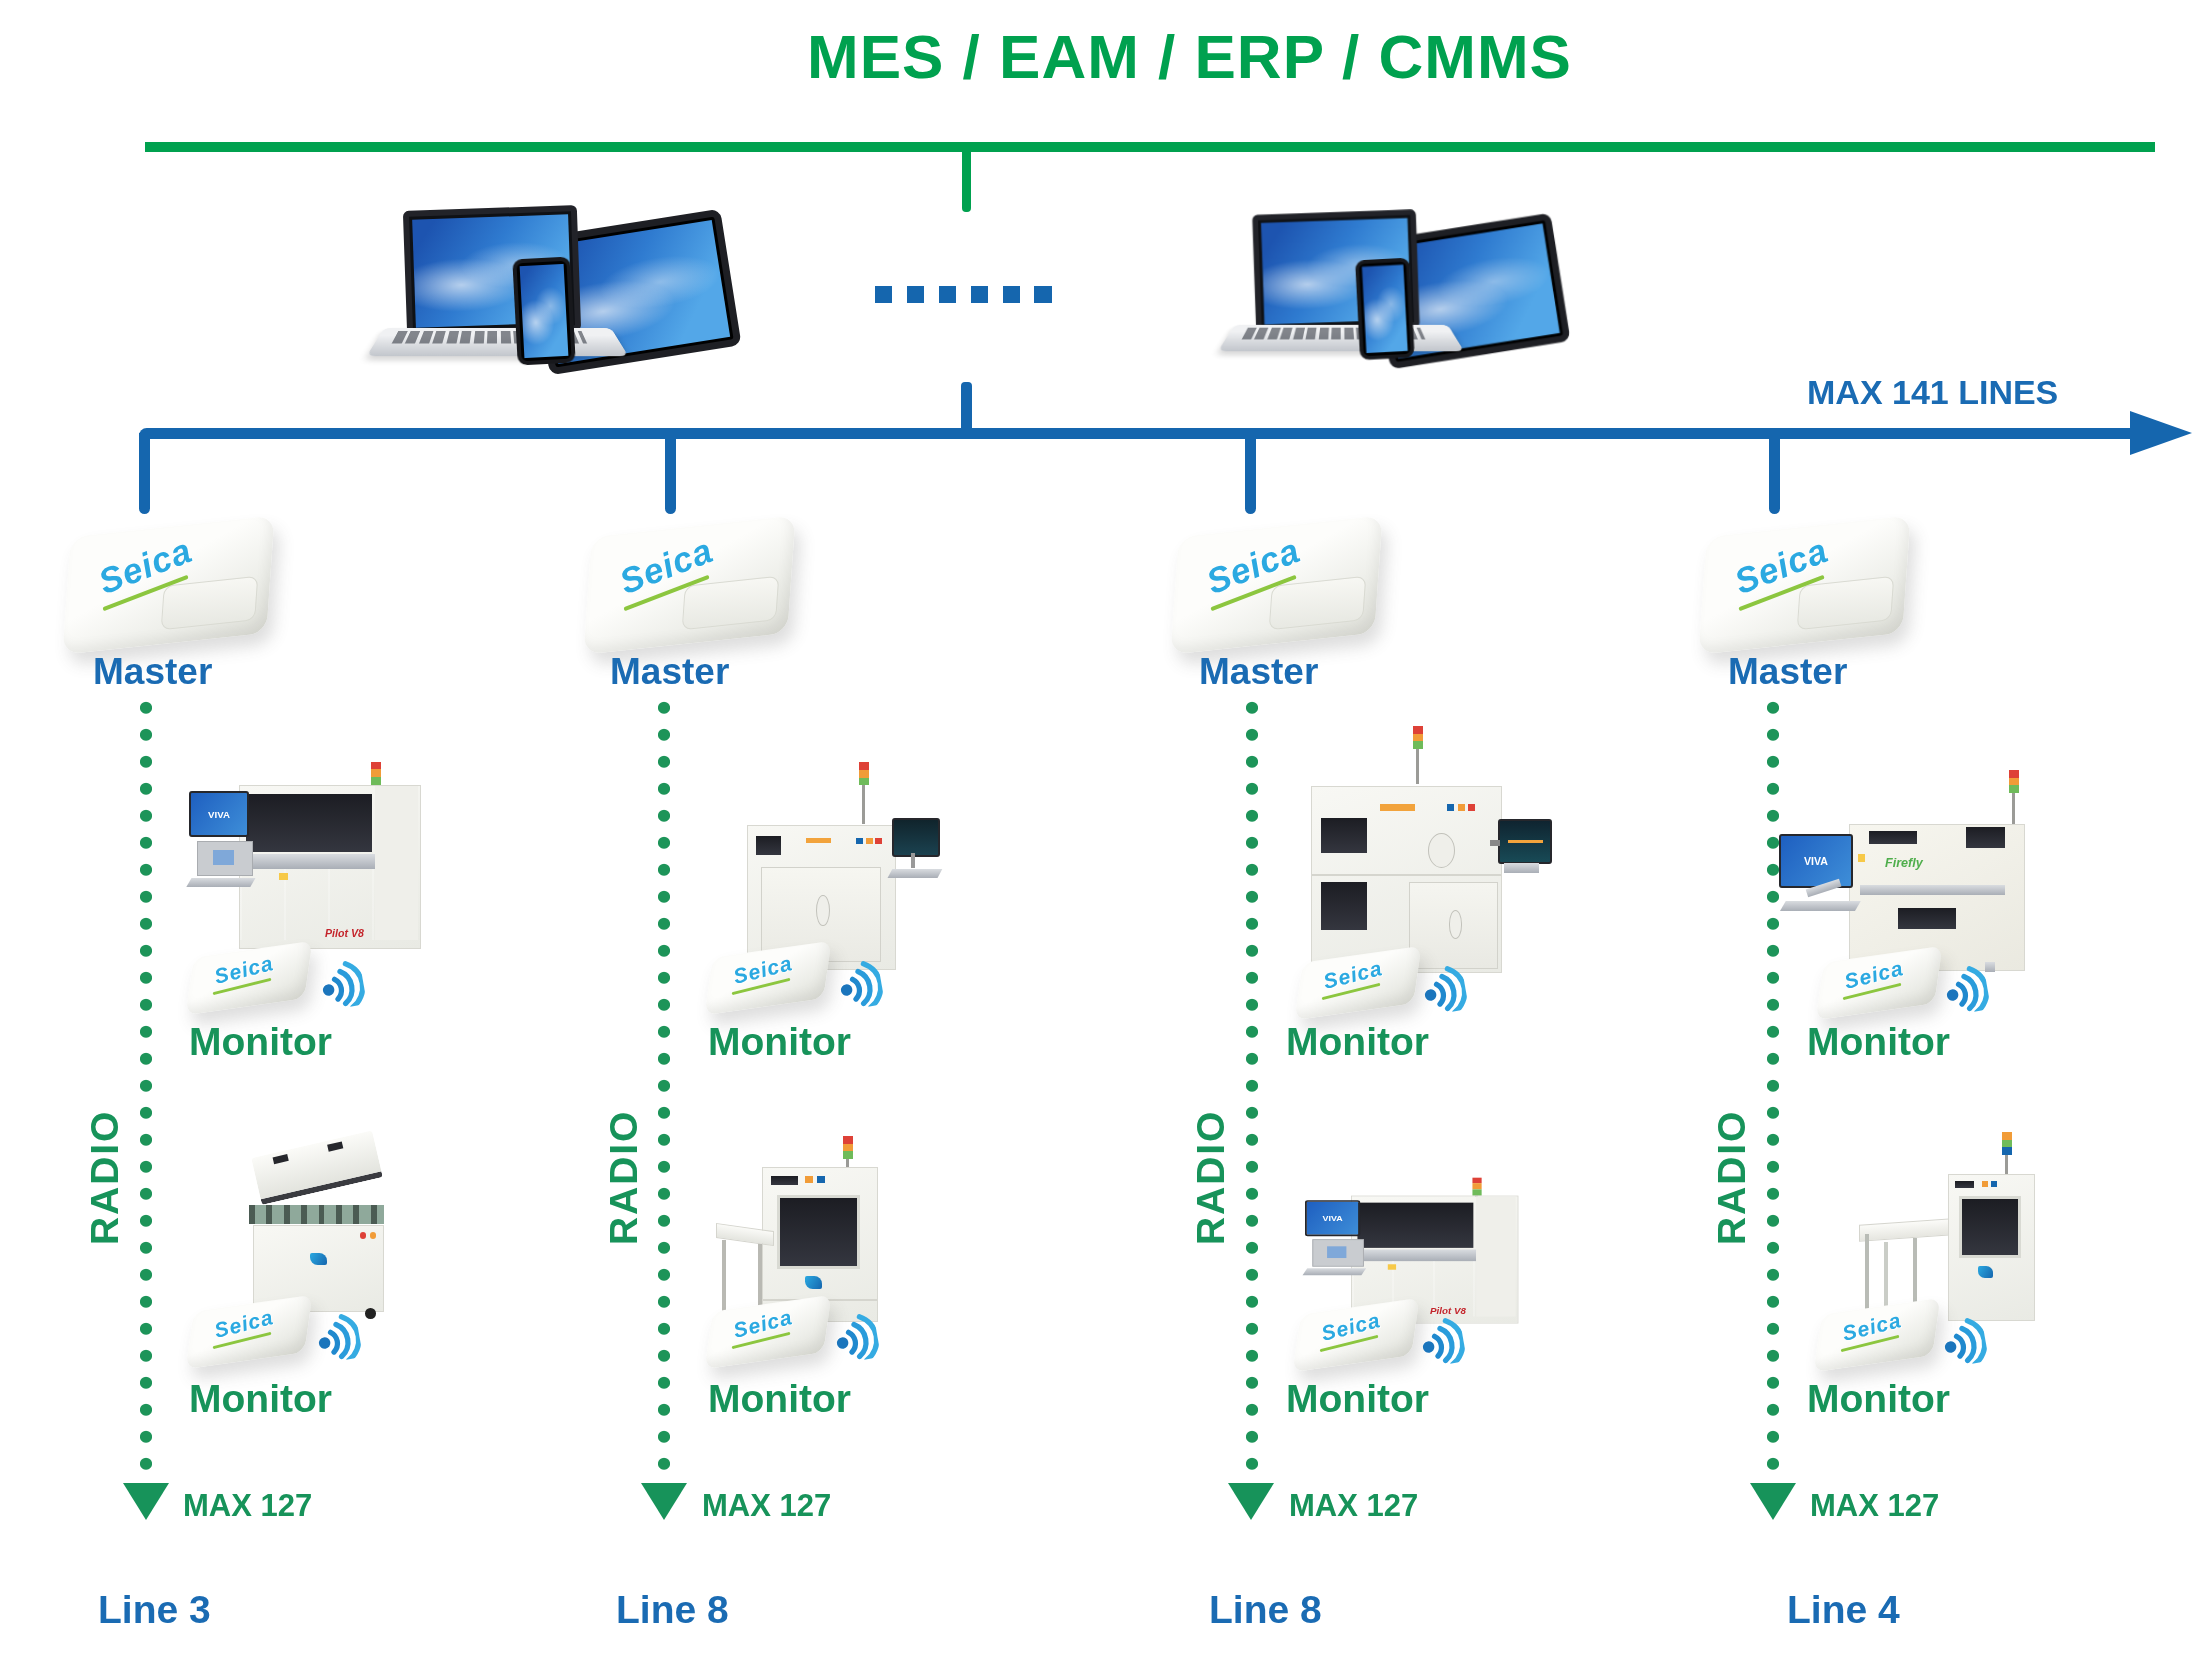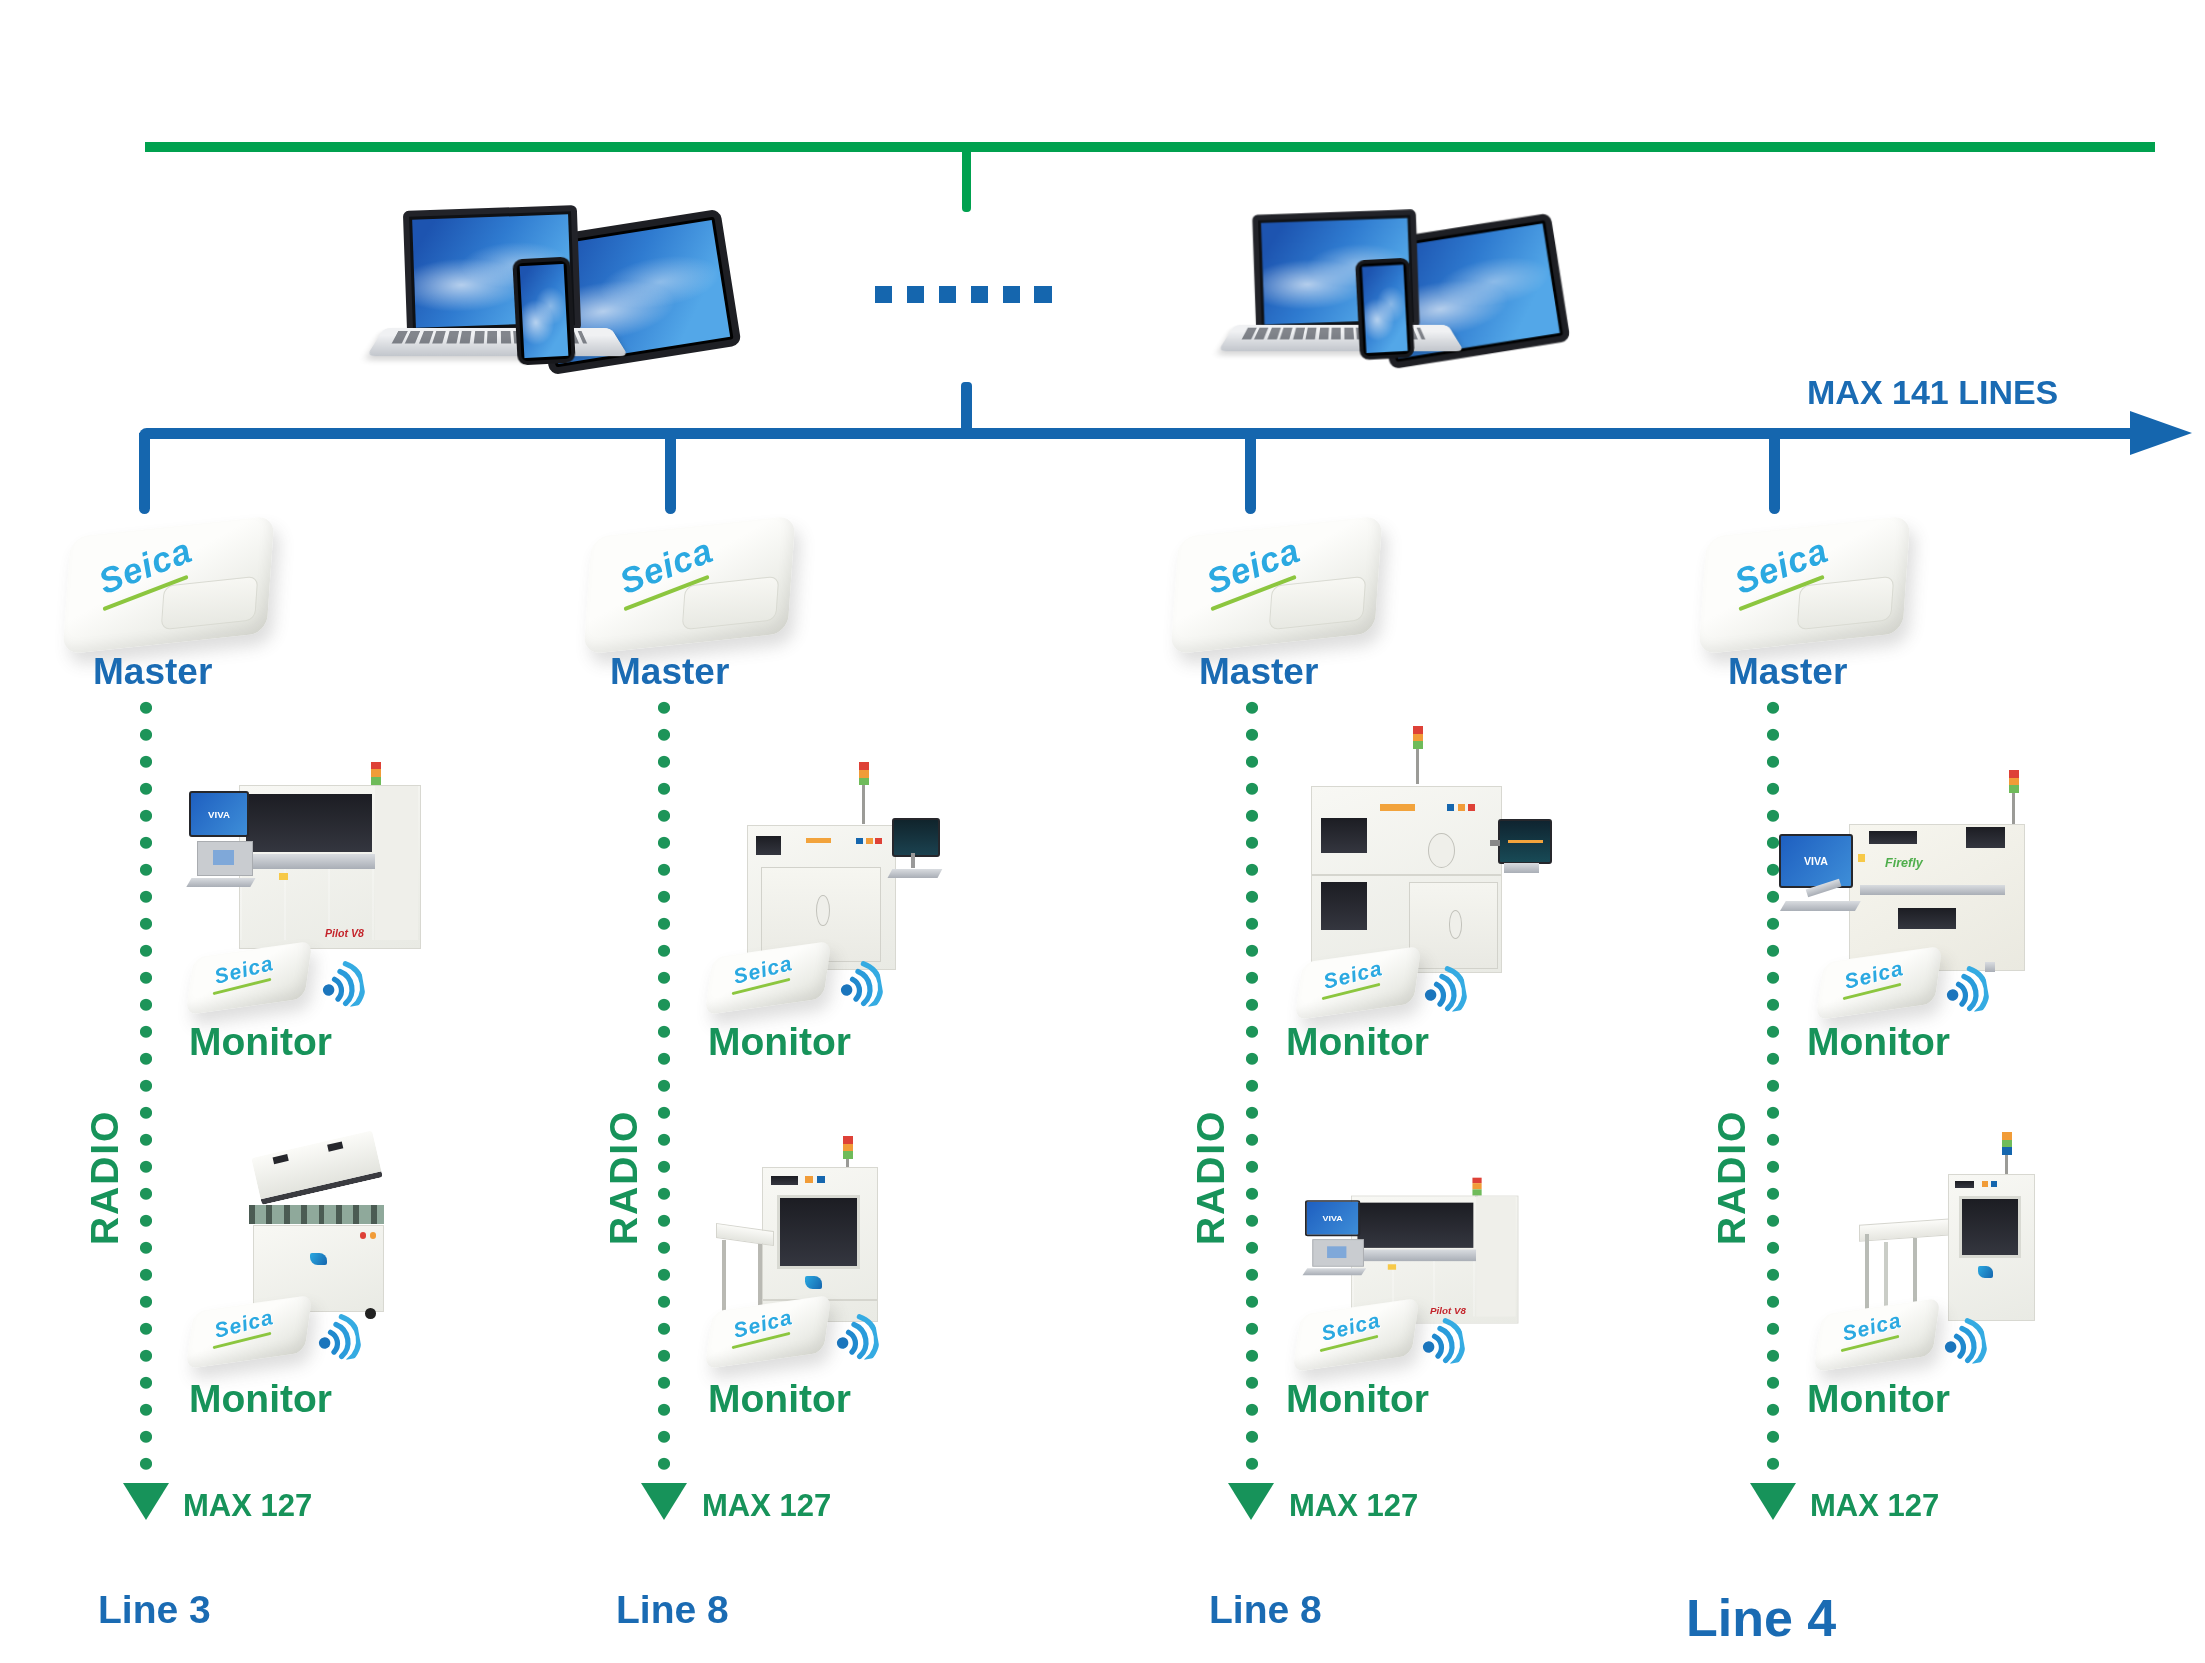--- a/index.html
+++ b/index.html
@@ -60,20 +60,21 @@
   .bluescreen{position:absolute;inset:2.9px;background:linear-gradient(125deg,#1D54B0 10%,#2F7BD0 45%,#53A7E8 80%);overflow:hidden;}
   .bluescreen::after{content:"";position:absolute;inset:0;background:
      radial-gradient(60% 35% at 30% 62%, rgba(255,255,255,.65), rgba(255,255,255,0) 70%),
      radial-gradient(50% 30% at 65% 45%, rgba(255,255,255,.42), rgba(255,255,255,0) 70%);}
 </style>
 </head>
 <body>
 
 <div class="canvas">
 
+  <div class="abs title" style="left:673px;top:21px;width:1033px;">MES / EAM / ERP / CMMS</div>
 
   <div class="abs gbus" style="left:145px;top:142px;width:2010px;height:9.7px;"></div>
   <div class="abs gbus" style="left:962px;top:152px;width:8.7px;height:60px;border-radius:0 0 3.9px 3.9px;"></div>
 
   <div class="devices" style="left:391px;top:208px;">
     <div class="tablet">
         <div class="bluescreen"></div>
       </div>
     <div class="lapscreen">
         <div class="bluescreen"></div>
@@ -451,16 +452,16 @@
   <div class="abs greentxt" style="left:708px;top:1020px;font-size:39px;">Monitor</div>
   <div class="abs greentxt" style="left:708px;top:1377px;font-size:39px;">Monitor</div>
   <div class="abs greentxt" style="left:1286px;top:1020px;font-size:39px;">Monitor</div>
   <div class="abs greentxt" style="left:1286px;top:1377px;font-size:39px;">Monitor</div>
   <div class="abs greentxt" style="left:1807px;top:1020px;font-size:39px;">Monitor</div>
   <div class="abs greentxt" style="left:1807px;top:1377px;font-size:39px;">Monitor</div>
 
   <div class="abs bluetxt" style="left:98px;top:1588px;font-size:39px;">Line 3</div>
   <div class="abs bluetxt" style="left:616px;top:1588px;font-size:39px;">Line 8</div>
   <div class="abs bluetxt" style="left:1209px;top:1588px;font-size:39px;">Line 8</div>
-  <div class="abs bluetxt" style="left:1686px;top:1588px;font-size:52px;">Line 4</div>
+  <div class="abs bluetxt" style="left:1787px;top:1588px;font-size:39px;">Line 4</div>
 
 </div>
 
 
 </body></html>

